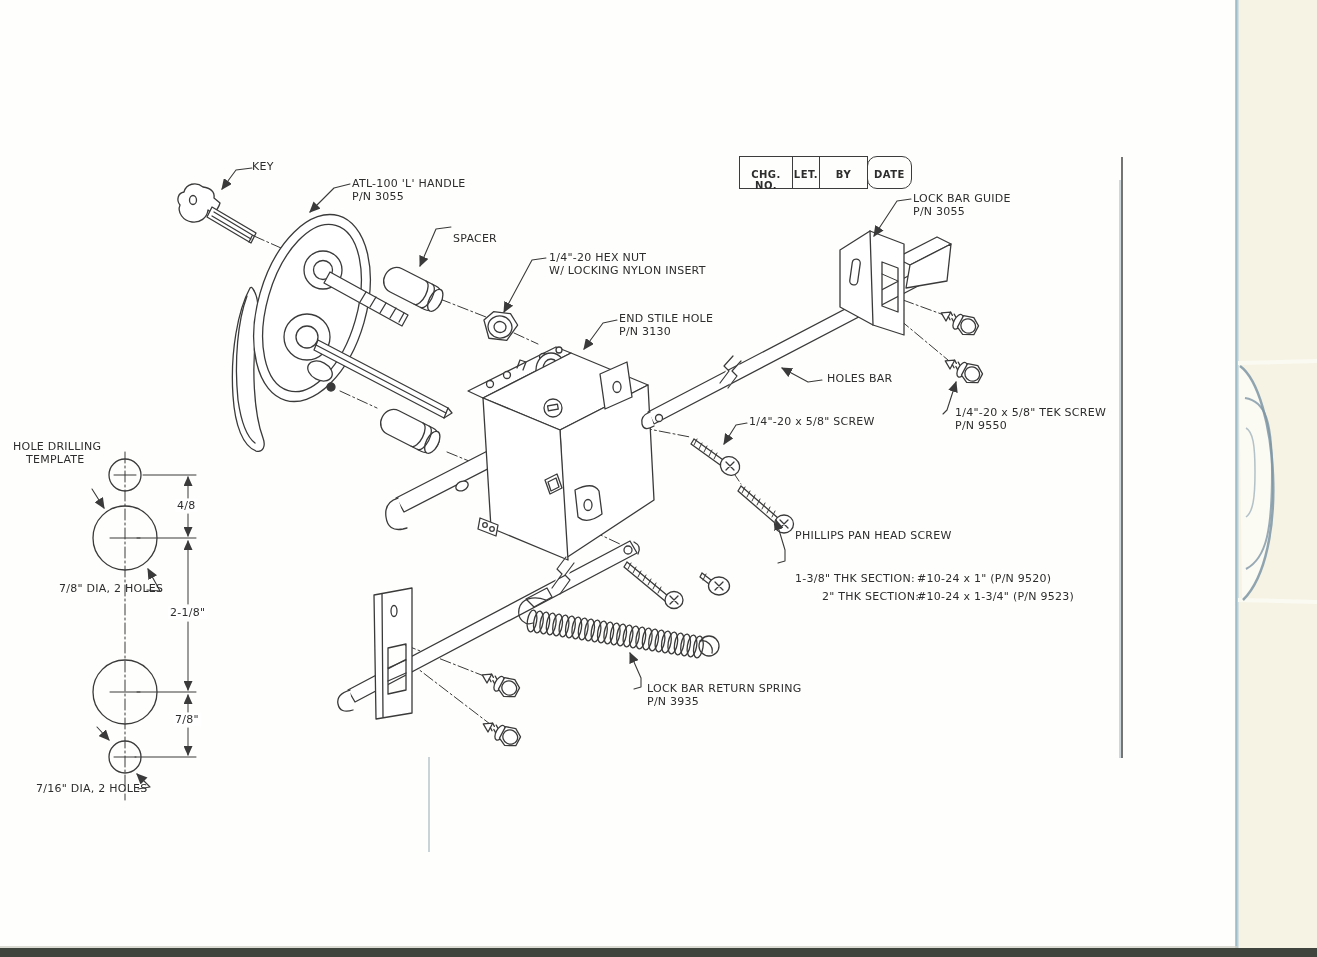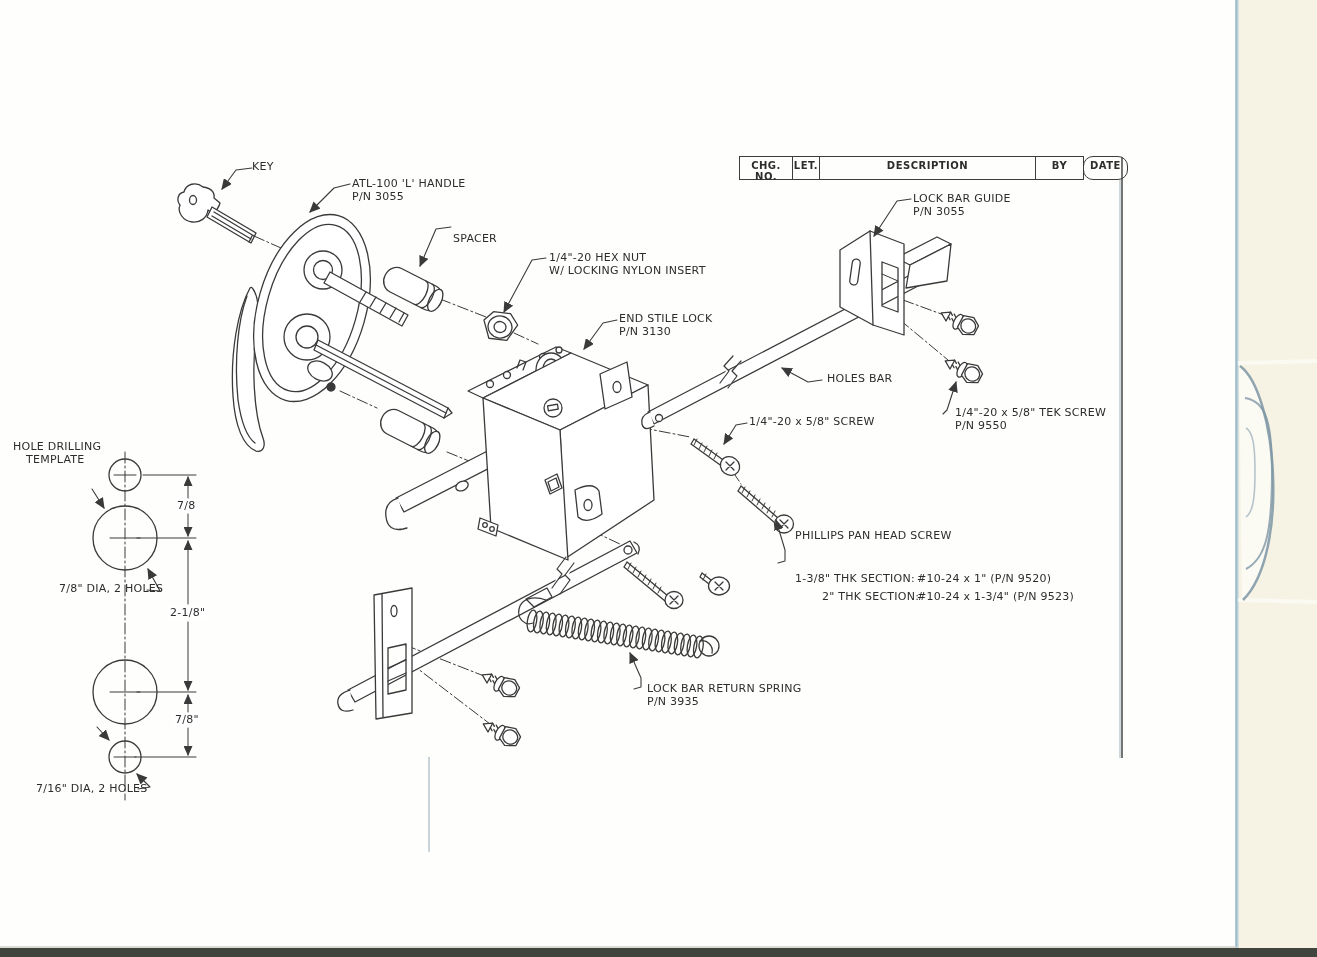--- a/index.html
+++ b/index.html
@@ -6,21 +6,21 @@
   .stage{position:relative;width:1317px;height:957px;background:#fefefc;overflow:hidden;
          font-family:"DejaVu Sans",sans-serif;}
   .scan-strip{position:absolute;top:0;right:0;width:80px;height:957px;background:#f6f3e5;}
   .bed-strip{position:absolute;left:0;top:948px;width:1317px;height:9px;background:#3f443c;}
   .artsvg{position:absolute;left:0;top:0;}
   .lbl{position:absolute;font-size:11px;line-height:13px;color:#2d2d2d;letter-spacing:.25px;
        white-space:nowrap;}
   .lbl.dim{background:#fff;padding:0 2px;}
   .rev-table{position:absolute;left:739px;top:156px;display:flex;}
   .rev-table .cell{height:19px;border:1px solid #3c3c3c;margin-left:-1px;font-size:10px;
-       font-weight:bold;color:#2d2d2d;text-align:center;padding-top:3px;letter-spacing:.5px;}
+       font-weight:bold;color:#2d2d2d;text-align:center;padding-top:12px;letter-spacing:.5px;}
   .c0{width:52px;margin-left:0!important;} .c1{width:26px;} .c2{width:215px;}
   .c3{width:47px;} .c4{width:43px;border-radius:10px;}
 </style>
 </head>
 <body>
 
 <div class="stage">
 
   <div class="scan-strip"></div>
   <div class="bed-strip"></div>
@@ -306,37 +306,36 @@
           <line x1="97" y1="727" x2="109" y2="740" marker-end="url(#arr)"></line>
           <polyline points="138,789 150,787 137,774" marker-end="url(#arr)"></polyline>
         </g>
       </g>
     </g>
   </svg>
 
   <div class="rev-table">
     <div class="cell c0">CHG. NO.</div>
     <div class="cell c1">LET.</div>
-    <div class="cell c2">DESCRIPTION</div>
     <div class="cell c3">BY</div>
     <div class="cell c4">DATE</div>
   </div>
 
   <div class="lbl" style="left:252px;top:160px">KEY</div>
   <div class="lbl" style="left:352px;top:177px">
     <div>ATL-100 'L' HANDLE</div>
     <div>P/N 3055</div>
   </div>
   <div class="lbl" style="left:453px;top:232px">SPACER</div>
   <div class="lbl" style="left:549px;top:251px">
     <div>1/4"-20 HEX NUT</div>
     <div>W/ LOCKING NYLON INSERT</div>
   </div>
   <div class="lbl" style="left:619px;top:312px">
-    <div>END STILE LOCK</div>
+    <div>END STILE HOLE</div>
     <div>P/N 3130</div>
   </div>
   <div class="lbl" style="left:913px;top:192px">
     <div>LOCK BAR GUIDE</div>
     <div>P/N 3055</div>
   </div>
   <div class="lbl" style="left:827px;top:372px">HOLES BAR</div>
   <div class="lbl" style="left:955px;top:406px">
     <div>1/4"-20 x 5/8" TEK SCREW</div>
     <div>P/N 9550</div>
@@ -349,19 +348,19 @@
   <div class="lbl" style="left:917px;top:590px">#10-24 x 1-3/4" (P/N 9523)</div>
   <div class="lbl" style="left:647px;top:682px">
     <div>LOCK BAR RETURN SPRING</div>
     <div>P/N 3935</div>
   </div>
 
   <div class="lbl" style="left:13px;top:440px">
     <div>HOLE DRILLING</div>
     <div style="padding-left:13px">TEMPLATE</div>
   </div>
-  <div class="lbl dim" style="left:175px;top:499px">7/8</div>
+  <div class="lbl dim" style="left:175px;top:499px">4/8</div>
   <div class="lbl" style="left:59px;top:582px">7/8" DIA, 2 HOLES</div>
   <div class="lbl dim" style="left:168px;top:606px">2-1/8"</div>
   <div class="lbl dim" style="left:173px;top:713px">7/8"</div>
   <div class="lbl" style="left:36px;top:782px">7/16" DIA, 2 HOLES</div>
 
 </div>
 
 </body></html>

